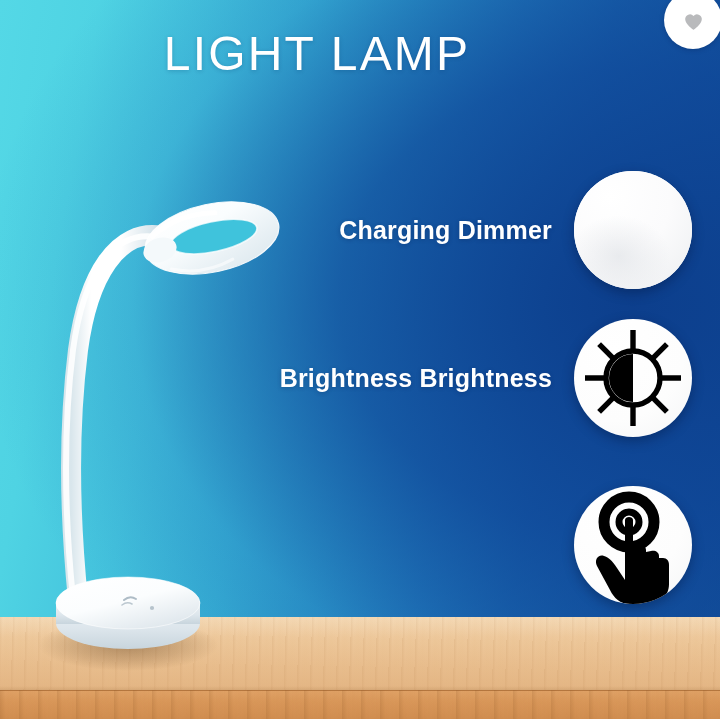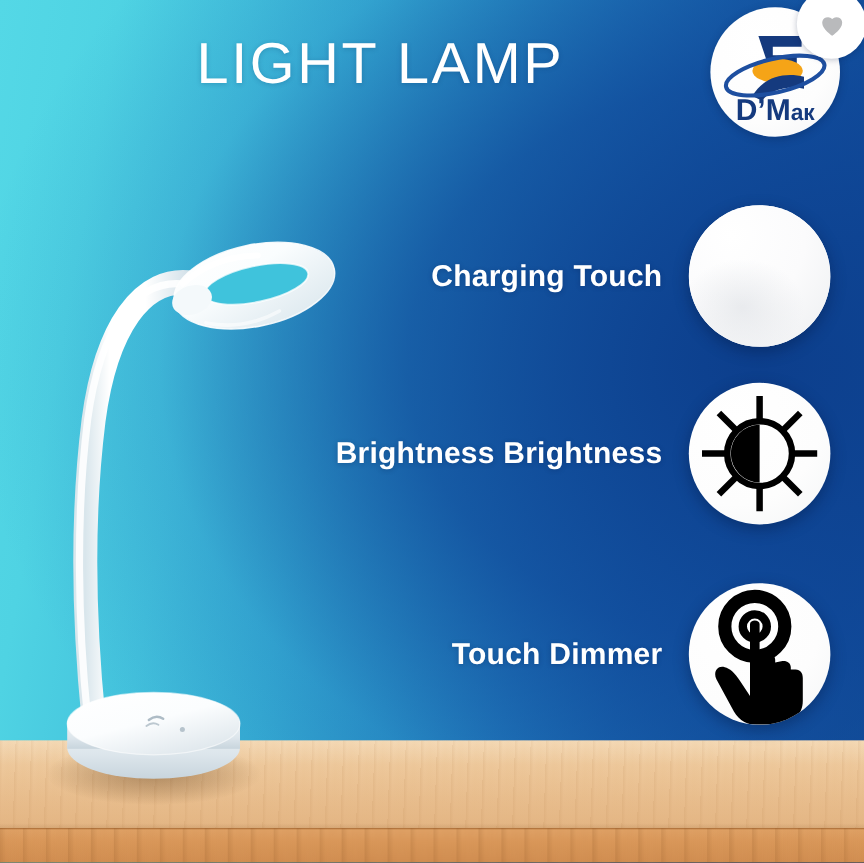--- a/index.html
+++ b/index.html
@@ -203,43 +203,29 @@
         <path d="M -58 -14 q 30 -17 66 -10" fill="none" stroke="rgba(255,255,255,0.92)" stroke-width="5" stroke-linecap="round"></path>
         <path d="M -46 22 q 30 13 62 3" fill="none" stroke="rgba(255,255,255,0.55)" stroke-width="3" stroke-linecap="round"></path>
       </g>
 
       <ellipse cx="160" cy="250" rx="17" ry="12" transform="rotate(-18 160 250)" fill="#f4f9fb"></ellipse>
     </svg>
   </div>
 
   <div class="title">LIGHT LAMP</div>
 
-  <div class="brand-logo">
-    <svg viewBox="0 0 108 108" xmlns="http://www.w3.org/2000/svg" aria-hidden="true">
-
-      <path d="M 40 24 L 76 24 L 76 33 L 52 33 L 52 40 L 72 40 L 72 48 L 48 48 Z" fill="#153a7e"></path>
-
-      <ellipse cx="56" cy="53" rx="21" ry="10" fill="#f5a417"></ellipse>
-
-      <path d="M 35 74 C 44 58, 62 54, 78 58 L 78 68 C 64 65, 50 69, 43 78 Z" fill="#153a7e"></path>
-
-      <ellipse cx="54" cy="57" rx="42" ry="14" transform="rotate(-13 54 57)" fill="none" stroke="#1e4fa0" stroke-width="3.4"></ellipse>
-
-      <text x="54" y="94" text-anchor="middle" font-family="Liberation Sans, sans-serif" font-size="25" font-weight="bold" fill="#153a7e">D’M<tspan font-size="19">aк</tspan></text>
-    </svg>
-  </div>
 
   <div class="wishlist-badge">
     <svg viewBox="0 0 24 24" xmlns="http://www.w3.org/2000/svg" aria-hidden="true">
       <path d="M12 21s-8-5.2-8-10.4A4.6 4.6 0 0 1 12 7.6 4.6 4.6 0 0 1 20 10.6C20 15.8 12 21 12 21z" fill="#b9babc"></path>
     </svg>
   </div>
 
   <div class="feature" id="feature-0">
-    <span class="feature-label">Charging Touch</span>
+    <span class="feature-label">Charging Dimmer</span>
     <div class="feature-circle">
       <div class="cable-photo"></div>
       <svg viewBox="0 0 118 118" xmlns="http://www.w3.org/2000/svg" aria-hidden="true">
 
         <path d="M 46 30 C 28 32, 22 48, 34 56 C 46 64, 66 58, 72 46" fill="none" stroke="#e3e6e9" stroke-width="8" stroke-linecap="round"></path>
         <path d="M 46 30 C 28 32, 22 48, 34 56 C 46 64, 66 58, 72 46" fill="none" stroke="#ffffff" stroke-width="5" stroke-linecap="round"></path>
         <path d="M 50 28 C 66 26, 78 38, 74 50 C 70 62, 54 70, 48 82" fill="none" stroke="#dfe3e7" stroke-width="8" stroke-linecap="round"></path>
         <path d="M 50 28 C 66 26, 78 38, 74 50 C 70 62, 54 70, 48 82" fill="none" stroke="#ffffff" stroke-width="5" stroke-linecap="round"></path>
         <path d="M 48 82 C 46 90, 50 94, 56 96" fill="none" stroke="#ffffff" stroke-width="5" stroke-linecap="round"></path>
 
@@ -266,21 +252,20 @@
           <line x1="25.1" y1="92.9" x2="39.3" y2="78.7"></line>
           <line x1="78.7" y1="39.3" x2="92.9" y2="25.1"></line>
         </g>
         <circle cx="59" cy="59" r="27" fill="none" stroke="#000000" stroke-width="5.4"></circle>
         <path d="M 59 35 A 24 24 0 0 0 59 83 Z" fill="#000000"></path>
       </svg>
     </div>
   </div>
 
   <div class="feature" id="feature-2">
-    <span class="feature-label">Touch Dimmer</span>
     <div class="feature-circle">
       <svg viewBox="0 0 118 118" xmlns="http://www.w3.org/2000/svg" aria-hidden="true">
 
         <circle cx="55" cy="36" r="25" fill="none" stroke="#000000" stroke-width="11"></circle>
 
         <circle cx="55" cy="36" r="10" fill="none" stroke="#000000" stroke-width="7"></circle>
 
         <path d="M 51 34
                  C 51 30, 59 30, 59 34
                  L 59 62

